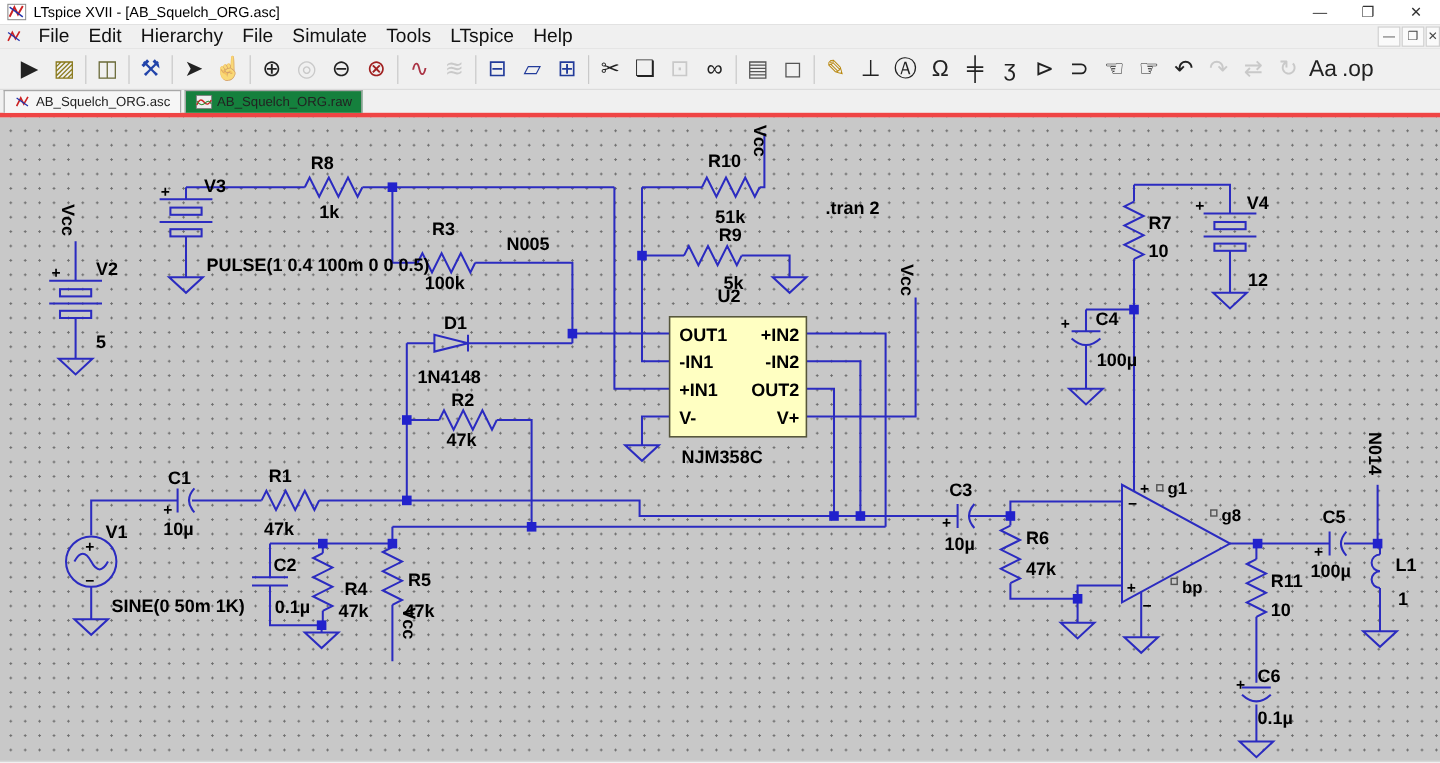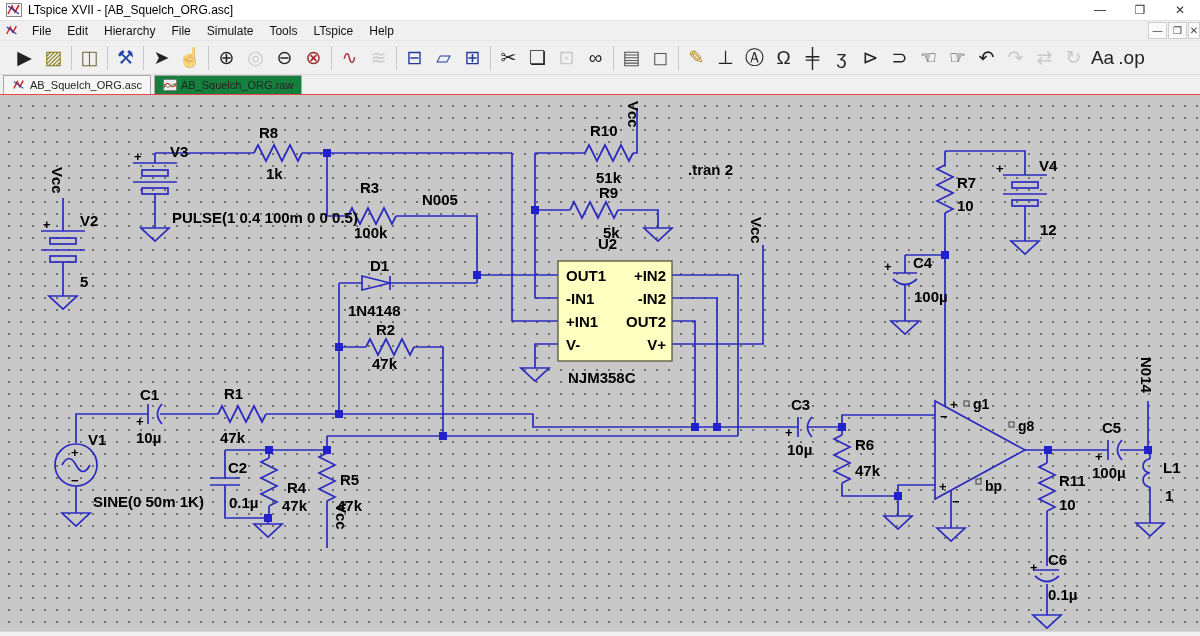--- a/index.html
+++ b/index.html
@@ -4,30 +4,30 @@
 <style>
   html,body{margin:0;padding:0;width:1200px;height:636px;overflow:hidden;
     font-family:"Liberation Sans",sans-serif;background:#f0f0f0;}
   .titlebar{height:20px;background:#ffffff;display:flex;align-items:center;border-bottom:1px solid #e2e2e2;}
   .titlebar .appicon{width:16px;height:14px;margin:0 6px 0 6px;}
   .titlebar .title{font-size:12px;color:#000;}
   .wincontrols{margin-left:auto;display:flex;}
   .wincontrols .wc{width:40px;height:20px;text-align:center;font-size:12px;line-height:20px;color:#333;}
   .menubar{height:19px;background:#f0f0f0;display:flex;align-items:center;border-bottom:1px solid #e5e5e5;}
   .menubar .docicon{width:14px;height:13px;margin:0 5px;}
-  .menu-item{font-size:12px;color:#111;padding:16px 8px;}
+  .menu-item{font-size:16px;color:#111;padding:16px 8px;}
   .mdicontrols{margin-left:auto;display:flex;}
   .mdicontrols .wc{width:17px;height:15px;font-size:10px;line-height:15px;text-align:center;color:#444;border:1px solid #cfcfcf;background:#fafafa;margin-left:1px;}
   .toolbar{height:33px;background:#f0f0f0;display:flex;align-items:center;padding-left:10px;border-bottom:1px solid #dcdcdc;}
   .tbtn{width:29px;height:28px;display:flex;align-items:center;justify-content:center;
     font-size:19px;color:#222;}
   .tbtn .glyph{line-height:1;}
   .tbtn.disabled{color:#b0b0b0 !important;opacity:.6;}
   .toolbar .sep{width:1px;height:24px;background:#c9c9c9;margin:0 3px;}
-  .tabbar{height:19px;background:#f0f0f0;display:flex;align-items:flex-end;border-bottom:1px solid #ef4444;}
+  .tabbar{height:19px;background:#f0f0f0;display:flex;align-items:flex-end;border-bottom:4px solid #ef4444;}
   .tab{display:flex;align-items:center;height:18px;padding:0 8px;font-size:11px;border:1px solid #a8a8a8;border-bottom:none;margin-left:3px;background:#15803d;color:#222;}
   .tab.active{background:#f6f6f6;}
   .tabicon{width:14px;height:12px;margin-right:4px;}
   .canvas{position:relative;width:1200px;height:536px;background-color:#c8c8c8;
     background-image:radial-gradient(#6e6e6e .9px,transparent 1.05px);
     background-size:12px 12px;background-position:3px 5px;}
   .statusstrip{height:8px;background:#f1f1f1;border-top:1px solid #d8d8d8;}
   svg text{font-family:"Liberation Sans",sans-serif;font-weight:bold;fill:#000;}
   .lbl{font-size:15px;}
   .sm{font-size:13px;}

